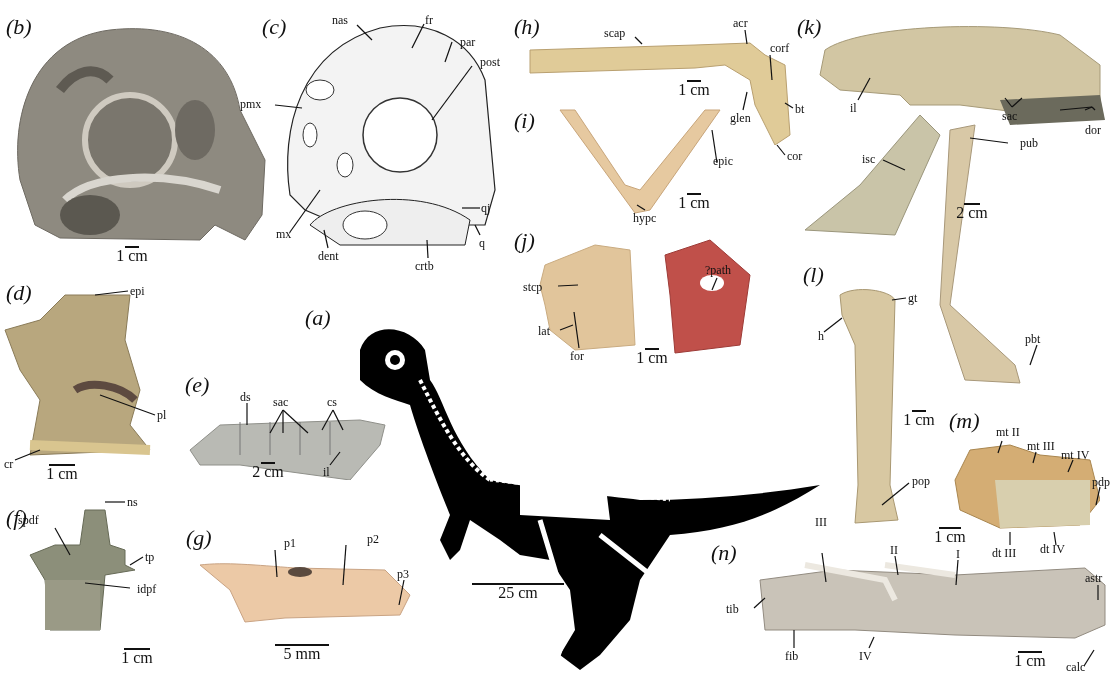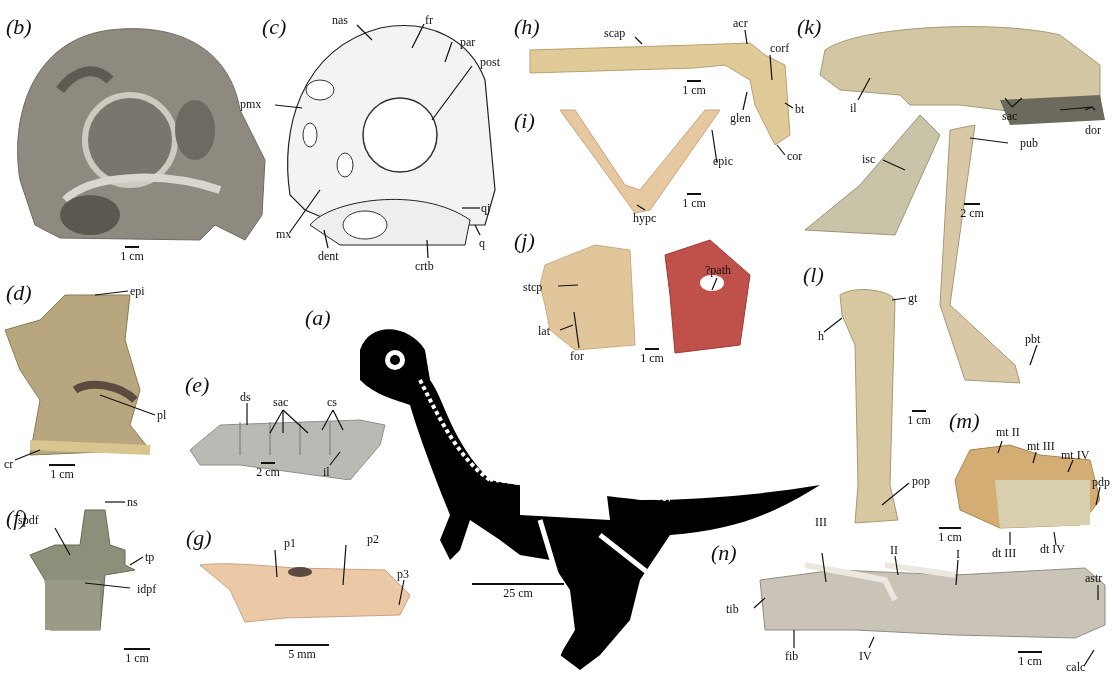--- a/index.html
+++ b/index.html
@@ -1,20 +1,20 @@
 <!DOCTYPE html>
 <html><head>
 <meta charset="utf-8">
 <style>
   html,body{margin:0;padding:0;background:#fff;}
   body{width:1112px;height:680px;position:relative;overflow:hidden;font-family:"Liberation Serif","DejaVu Serif",serif;color:#111;}
   .abs{position:absolute;}
   .plabel{position:absolute;font-size:22px;font-style:italic;color:#111;}
   .lbl{position:absolute;font-size:12px;line-height:12px;color:#111;white-space:nowrap;}
-  .sb{position:absolute;font-size:12px;line-height:12px;color:#111;text-align:center;white-space:nowrap;}
+  .sb{position:absolute;font-size:16px;line-height:12px;color:#111;text-align:center;white-space:nowrap;}
   .sb .bar{display:block;margin:0 auto 2px auto;height:2px;background:#111;}
   svg.lines{position:absolute;left:0;top:0;width:1112px;height:680px;pointer-events:none;}
   svg.lines line,svg.lines polyline{stroke:#111;stroke-width:1.2;fill:none;}
 </style>
 </head>
 <body>
 
 <svg class="abs" style="left:0;top:0" width="300" height="260" viewBox="0 0 300 260">
   <path d="M20,180 C10,120 30,40 110,30 C180,22 230,50 240,110 L265,160 L262,215 L245,240 L215,225 L200,240 L60,238 L35,225 Z" fill="#8e8a80" stroke="#6e6a62"></path>
   <ellipse cx="130" cy="140" rx="45" ry="45" fill="#7a766d" stroke="#cfcac0" stroke-width="6"></ellipse>

